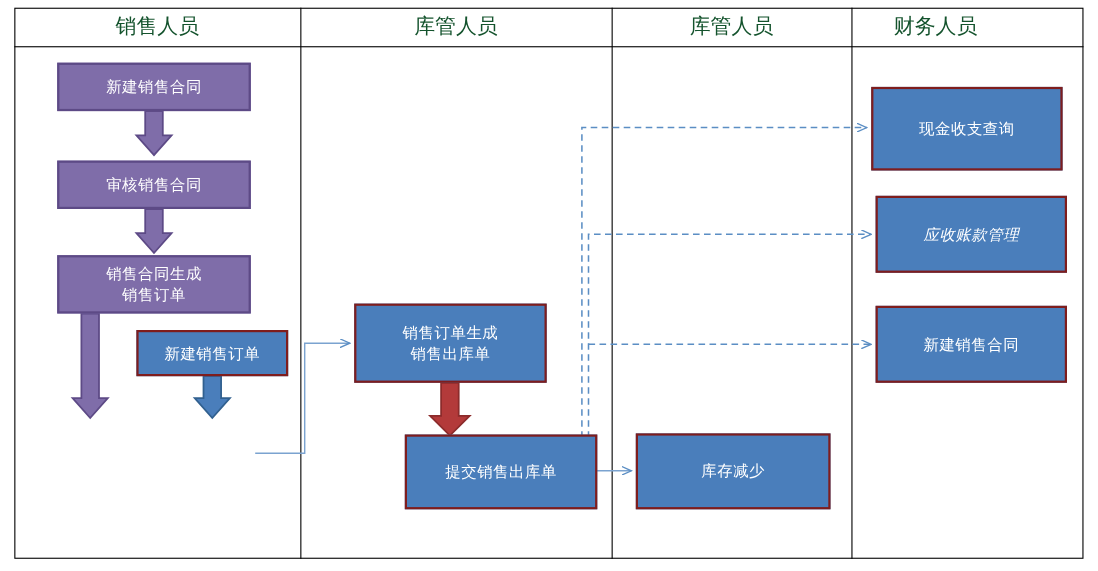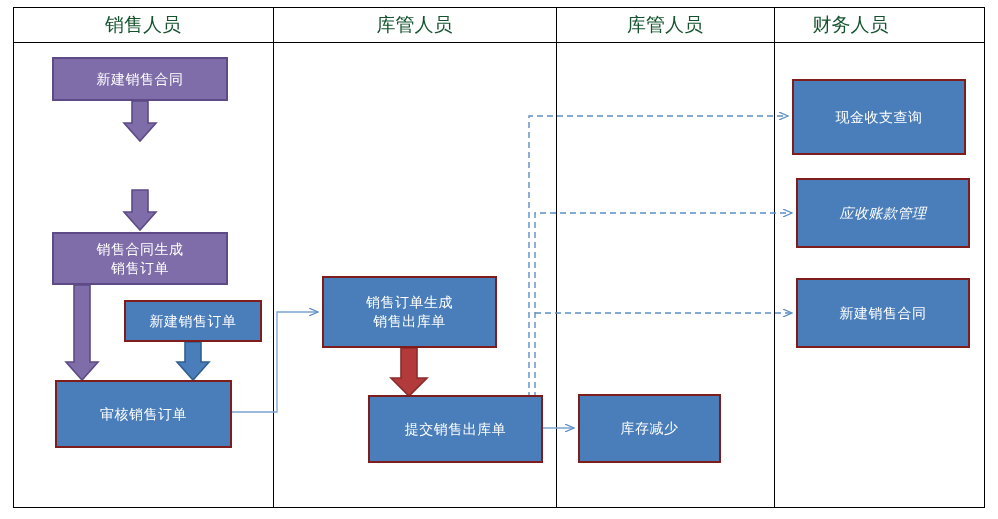--- a/index.html
+++ b/index.html
@@ -145,42 +145,42 @@
     </g>
     <g>
       <path d="M401,348 L417,348 L417,378 L427,378 L409,396 L391,378 L401,378 Z" fill="#b33a3a" stroke="#8c2b2b" stroke-width="1.6" stroke-linejoin="miter"></path>
     </g>
   </svg>
 
   <div class="node node-purple" style="left:52px; top:57px; width:176px; height:44px;">
     <span>新建销售合同</span>
   </div>
 
+  <div class="node node-purple" style="left:52px; top:146px; width:176px; height:44px;">
+    <span>审核销售合同</span>
+  </div>
 
   <div class="node node-purple" style="left:52px; top:232px; width:176px; height:53px;">
     <span class="multiline">销售合同生成<br>销售订单</span>
   </div>
 
   <div class="node node-blue" style="left:124px; top:300px; width:138px; height:42px;">
     <span>新建销售订单</span>
   </div>
 
-  <div class="node node-blue" style="left:55px; top:380px; width:177px; height:68px;">
-    <span>审核销售订单</span>
-  </div>
 
   <div class="node node-blue" style="left:322px; top:276px; width:175px; height:72px;">
     <span class="multiline">销售订单生成<br>销售出库单</span>
   </div>
 
   <div class="node node-blue" style="left:322px; top:395px; width:175px; height:68px;margin-left:46px;">
     <span>提交销售出库单</span>
   </div>
 
-  <div class="node node-blue" style="left:578px; top:394px; width:143px; height:69px;">
+  <div class="node node-blue" style="left:578px; top:394px; width:177px; height:69px;">
     <span>库存减少</span>
   </div>
 
   <div class="node node-blue" style="left:792px; top:79px; width:174px; height:76px;">
     <span>现金收支查询</span>
   </div>
 
   <div class="node node-blue" style="left:796px; top:178px; width:174px; height:70px;font-style:italic;">
     <span>应收账款管理</span>
   </div>

